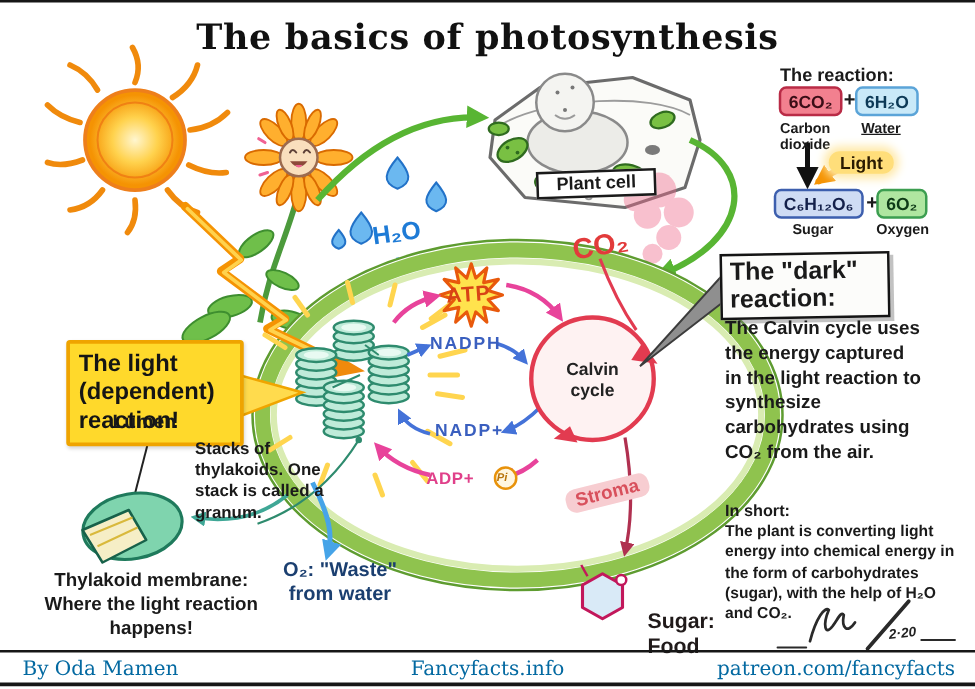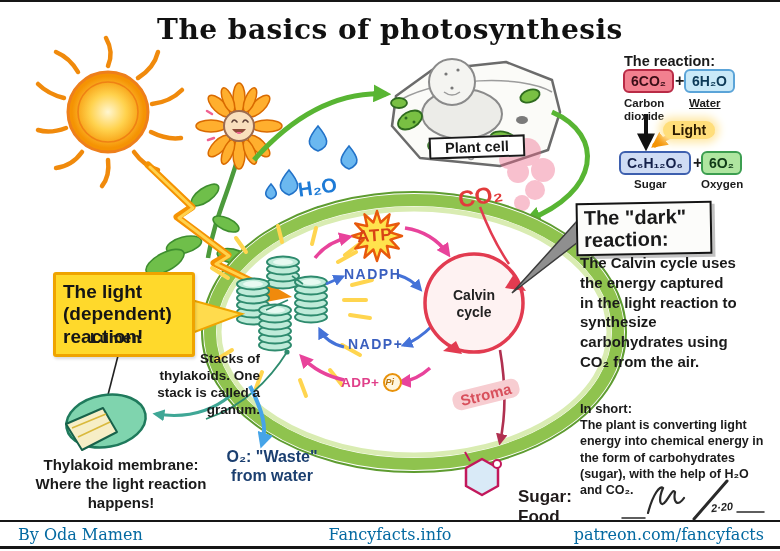--- a/index.html
+++ b/index.html
@@ -28,32 +28,32 @@
               font-size:14px;font-weight:700;color:#2a1a00;box-shadow:0 0 8px 4px #ffe9a8;}
   
   .lbl-h2o{left:298px;top:176px;font-size:20px;font-weight:700;color:#1E7BD6;transform:rotate(-8deg);}
   .lbl-co2{left:458px;top:183px;font-size:23px;font-weight:700;color:#E23B3B;transform:rotate(-10deg);}
   .plantcell-lbl{left:429px;top:136px;width:92px;text-align:center;background:#fff;border:2px solid #1a1a1a;
                  font-size:14.5px;font-weight:600;padding:1px 0;transform:rotate(-2deg);}
   
   .lbl-atp{left:357px;top:226px;font-size:17px;font-weight:700;color:#D84315;letter-spacing:1px;transform:rotate(-4deg);}
   .lbl-nadph{left:344px;top:266px;font-size:14px;font-weight:700;color:#3A5FBF;letter-spacing:1.5px;}
   .lbl-nadp{left:348px;top:336px;font-size:14px;font-weight:700;color:#3A5FBF;letter-spacing:1.5px;}
-  .adp-row{left:341px;top:373px;display:flex;align-items:center;gap:4px;}
+  .adp-row{left:341px;top:373px;display:flex;align-items:center;gap:16px;}
   .lbl-adp{font-size:13.5px;font-weight:700;color:#E0408A;letter-spacing:.5px;}
   .pi-circ{display:inline-block;width:15px;height:15px;border-radius:50%;border:2px solid #E8920A;
            color:#B8740A;font-size:9px;font-style:italic;font-weight:700;line-height:15px;background:#fff6e0;}
   .lbl-calvin{left:443px;top:287px;width:62px;text-align:center;font-size:14px;font-weight:600;line-height:1.18;color:#222;}
   .lbl-stroma{left:452px;top:385px;font-size:15px;font-weight:700;color:#D8505C;background:#F7CDD1;
               padding:1px 8px;border-radius:8px;transform:rotate(-14deg);}
   
   .light-box{left:53px;top:272px;width:122px;background:#FFD92B;border:3px solid #EFA400;border-radius:3px;
              padding:6px 7px;font-size:19px;font-weight:600;line-height:1.18;color:#151515;box-shadow:1px 2px 3px rgba(0,0,0,.15);}
   .lbl-lumen{left:90px;top:329px;font-size:15.5px;font-weight:600;}
-  .note-stacks{left:156px;top:351px;width:104px;text-align:right;font-size:13.5px;font-weight:600;line-height:1.25;}
+  .note-stacks{left:156px;top:351px;width:104px;text-align:left;font-size:13.5px;font-weight:600;line-height:1.25;}
   .note-membrane{left:22px;top:456px;width:198px;text-align:center;font-size:15px;font-weight:700;line-height:1.25;}
   .lbl-o2waste{left:222px;top:447px;width:100px;text-align:center;font-size:16px;font-weight:700;color:#1B3F70;line-height:1.2;}
   .lbl-chloroplast{left:328px;top:461px;font-size:26px;font-weight:700;color:#2F6B1F;background:#EFF5C0;
                    padding:0 6px;border-radius:5px;}
   .lbl-sugar{left:518px;top:447px;width:62px;font-size:17px;font-weight:700;line-height:1.2;color:#201a1a;margin-top:40px;}
   .dark-box{left:576px;top:202px;width:120px;background:#FCFCFA;border:2.5px solid #141414;padding:2px 6px;
             font-size:20px;font-weight:600;line-height:1.12;transform:rotate(-1deg);box-shadow:3px 3px 0 rgba(120,120,120,.45);}
   .dark-body{left:580px;top:253px;width:157px;font-size:15px;font-weight:600;line-height:1.32;}
   .short-head{left:580px;top:401px;font-size:13px;font-weight:700;}
   .short-body{left:580px;top:417px;width:192px;font-size:12.5px;font-weight:600;line-height:1.3;}

